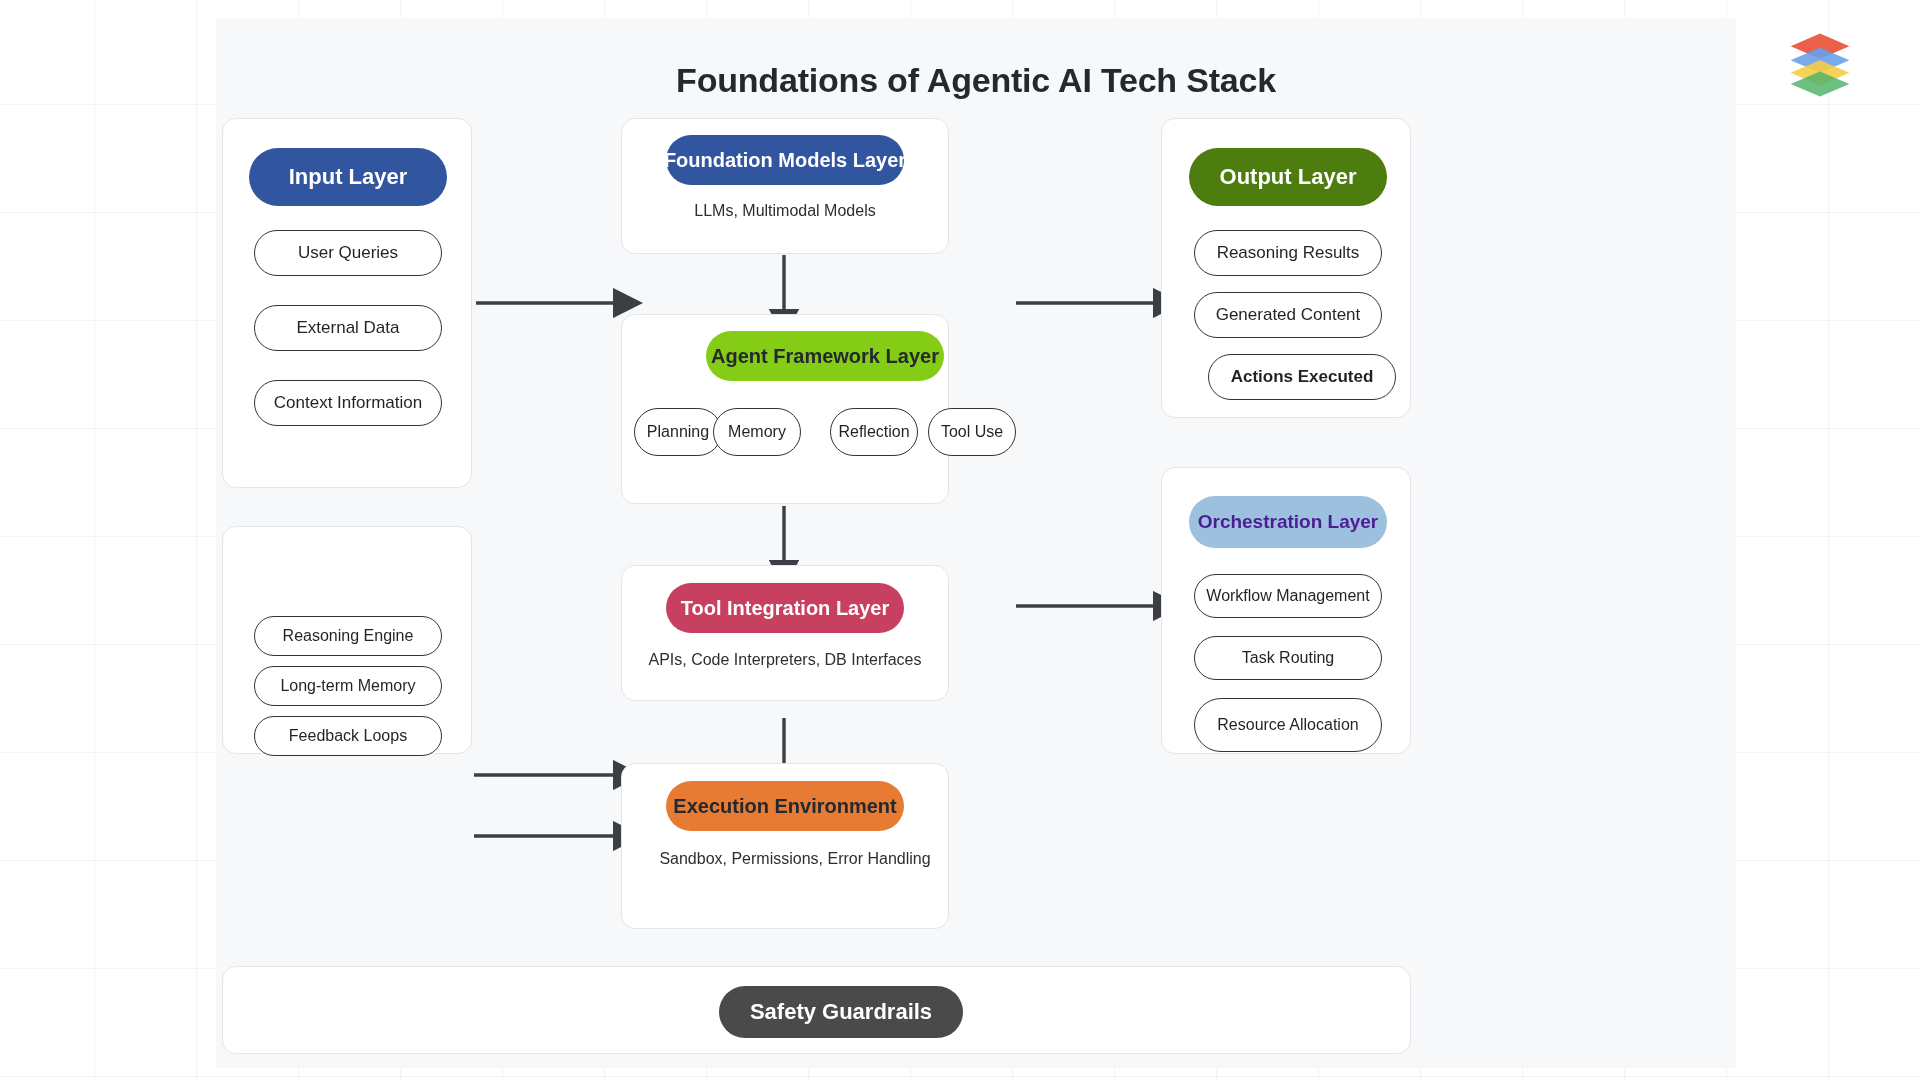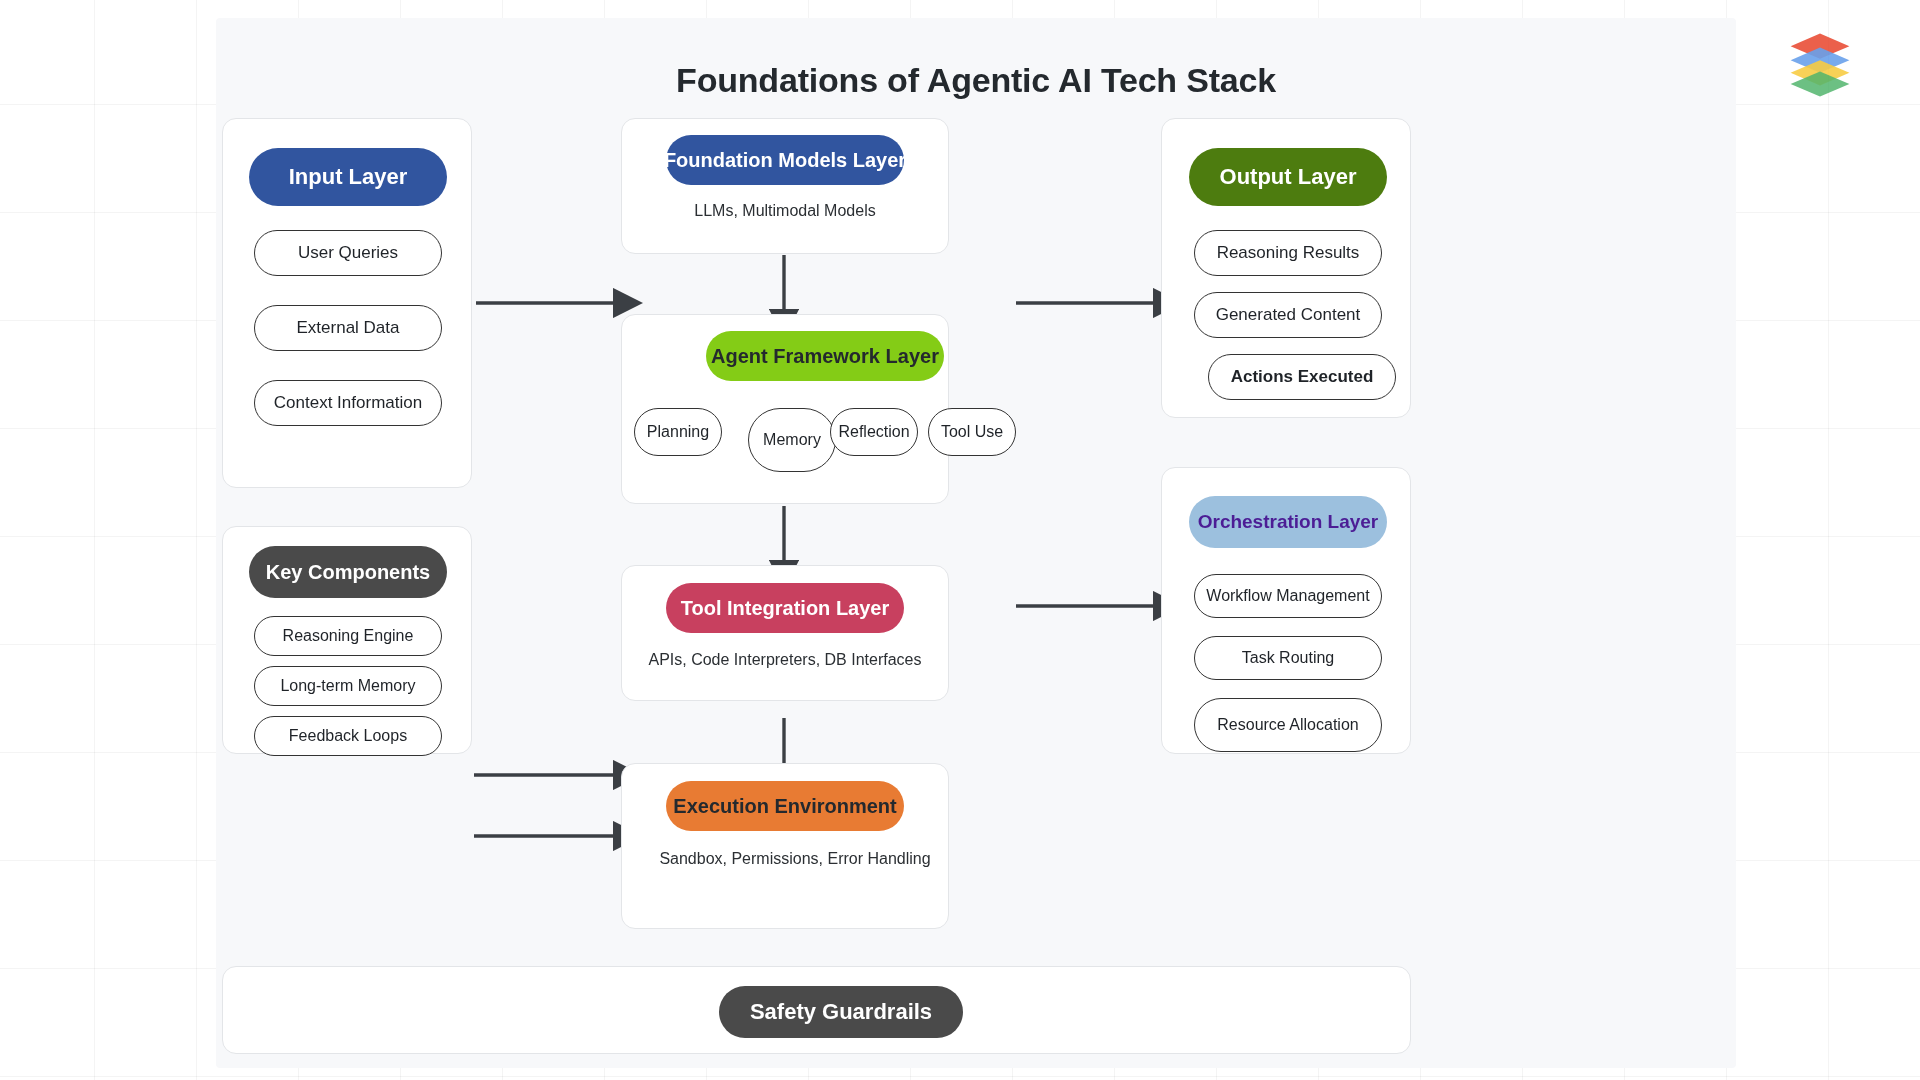--- a/index.html
+++ b/index.html
@@ -168,23 +168,20 @@
     </div>
     <div class="pill-sub" style="left:38px; top:287px; width:188px; height:46px;">
       <span>External Data</span>
     </div>
     <div class="pill-sub" style="left:38px; top:362px; width:188px; height:46px;">
       <span>Context Information</span>
     </div>
 
     <div class="card" style="left:6px; top:508px; width:250px; height:228px;"></div>
 
-    <div class="pill-header small" style="left:33px; top:528px; width:198px; height:52px; background:#4a4a4a; color:#ffffff;">
-      <span>Key Components</span>
-    </div>
 
     <div class="pill-sub tiny" style="left:38px; top:598px; width:188px; height:40px;text-align:right;">
       <span>Reasoning Engine</span>
     </div>
     <div class="pill-sub tiny" style="left:38px; top:648px; width:188px; height:40px;">
       <span>Long-term Memory</span>
     </div>
     <div class="pill-sub tiny" style="left:38px; top:698px; width:188px; height:40px;">
       <span>Feedback Loops</span>
     </div>
@@ -201,21 +198,21 @@
 
     <div class="card" style="left:405px; top:296px; width:328px; height:190px;"></div>
 
     <div class="pill-header" style="left:450px; top:313px; width:238px; height:50px; background:#84cc16; color:#24292e; font-size:20px;margin-left:40px;">
       <span>Agent Framework Layer</span>
     </div>
 
     <div class="pill-sub tiny" style="left:418px; top:390px; width:88px; height:48px;">
       <span>Planning</span>
     </div>
-    <div class="pill-sub tiny" style="left:532px; top:390px; width:88px; height:64px;">
+    <div class="pill-sub tiny" style="left:497px; top:390px; width:88px; height:48px;">
       <span>Memory</span>
     </div>
     <div class="pill-sub tiny" style="left:614px; top:390px; width:88px; height:48px;">
       <span>Reflection</span>
     </div>
     <div class="pill-sub tiny" style="left:712px; top:390px; width:88px; height:48px;">
       <span>Tool Use</span>
     </div>
 
     <div class="card" style="left:405px; top:547px; width:328px; height:136px;"></div>

